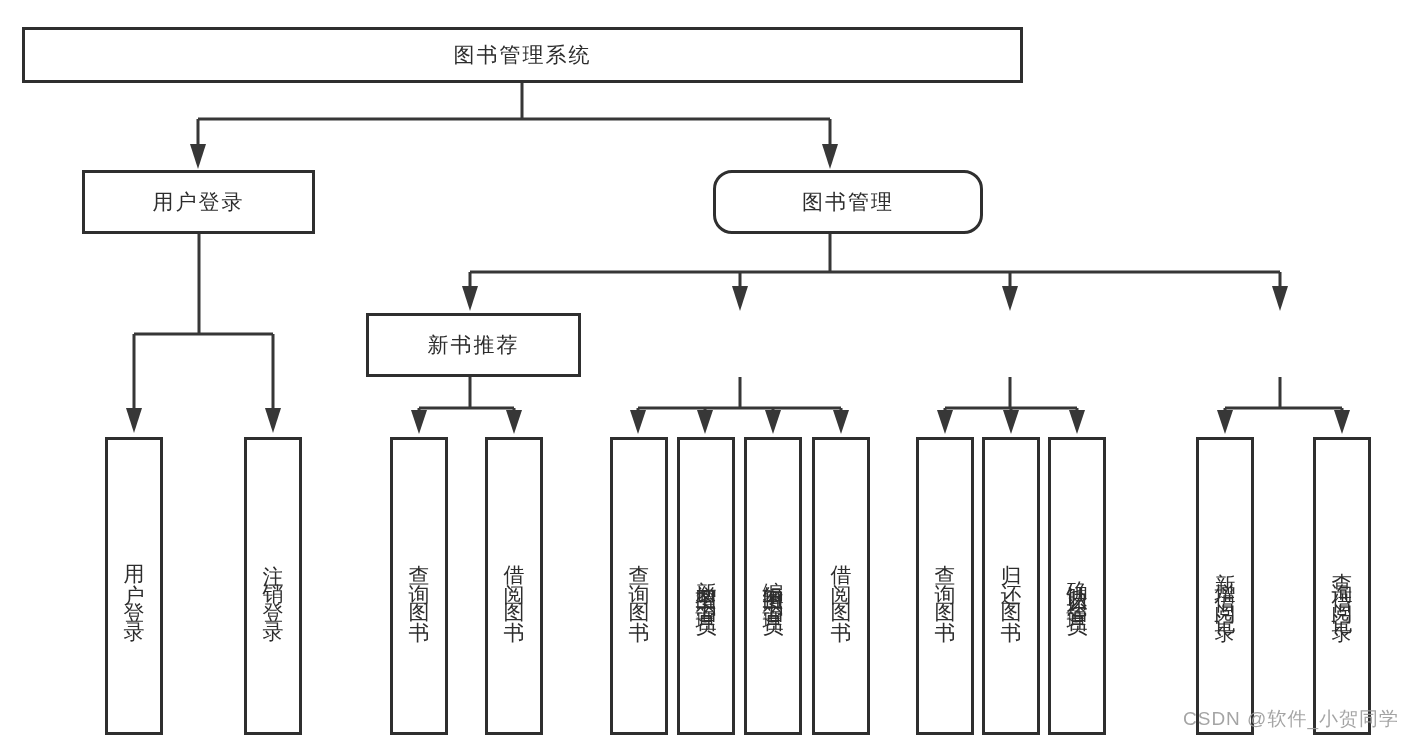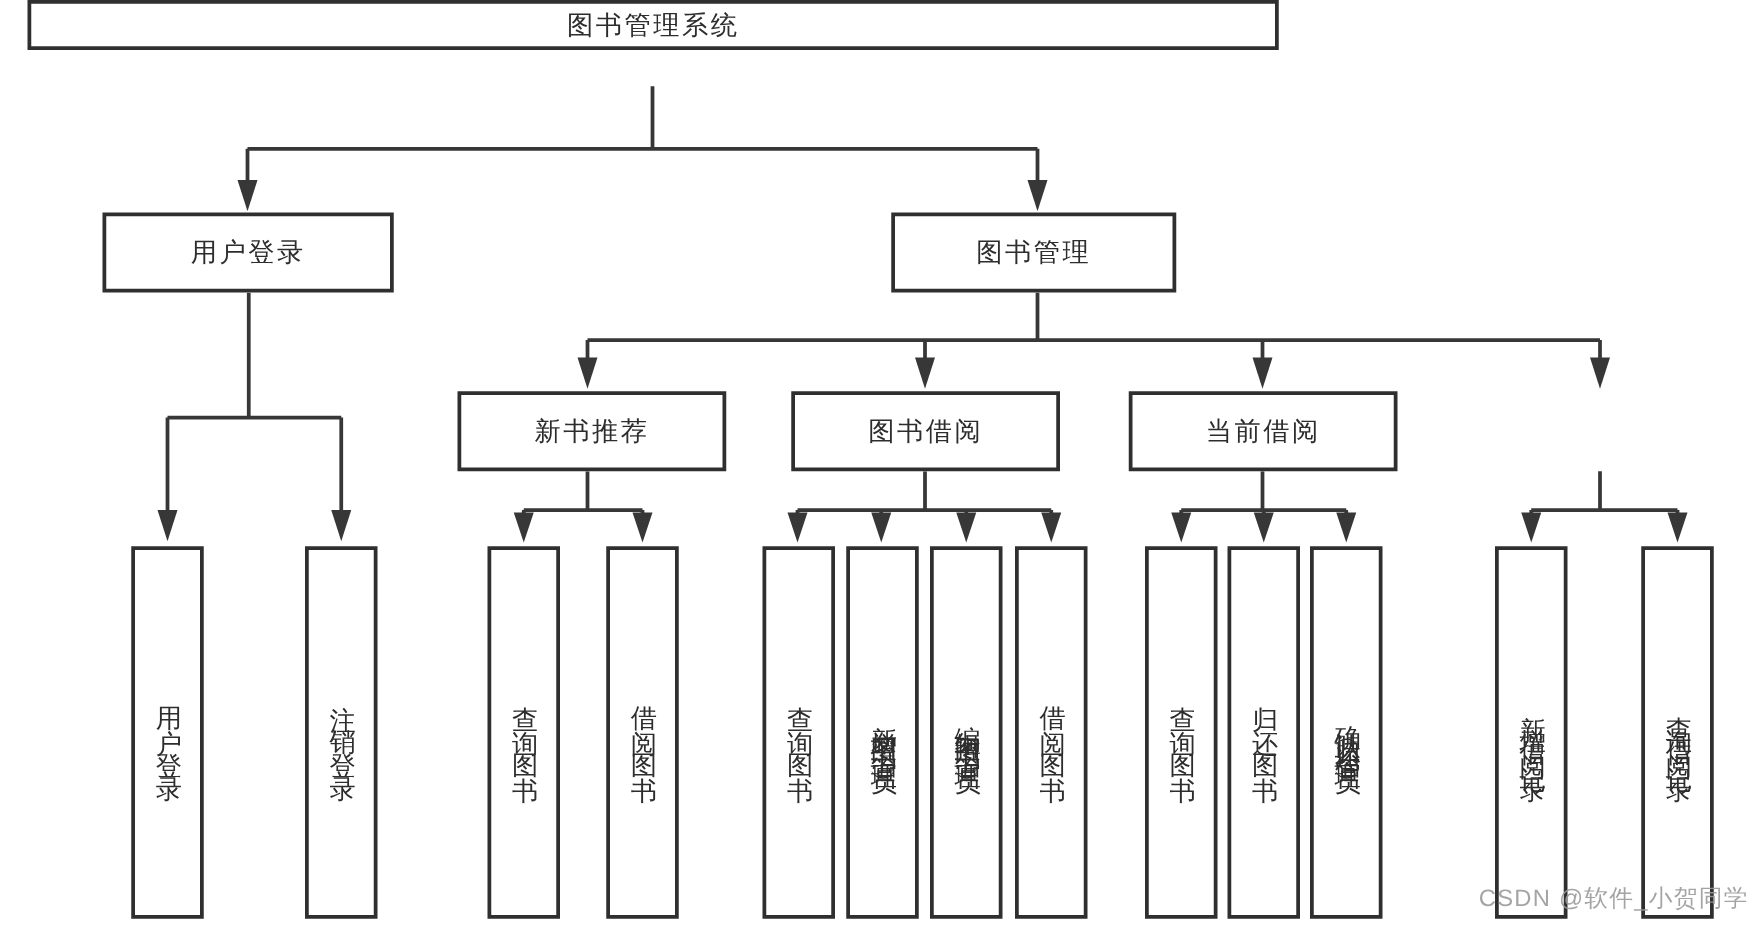--- a/index.html
+++ b/index.html
@@ -18,25 +18,25 @@
   .box{
     position:absolute;
     box-sizing:border-box;
     background:#ffffff;
     border:3px solid #2f2f2f;
     display:flex;align-items:center;justify-content:center;
     font-size:21px;
     letter-spacing:2px;
     white-space:nowrap;
   }
-  .root{left:22px;top:0;width:1001px;height:40px;}
+  .root{left:22px;top:27px;width:1001px;height:56px;}
   .lvl2{top:170px;height:64px;}
   .lvl3{top:313px;height:64px;width:215px;}
   .b-user-login{left:82px;width:233px;}
-  .b-book-mgmt{left:713px;width:228px;}
+  .b-book-mgmt{left:713px;width:270px;border-radius:19px;}
   .b-new-book{left:366px;}
   .b-borrowing{left:633px;}
   .b-current{left:903px;}
   .b-records{left:1172px;}
 
   .leaf{
     position:absolute;
     top:437px;width:58px;height:298px;
     box-sizing:border-box;
     background:#ffffff;
@@ -101,22 +101,20 @@
     <polygon points="1217,410 1233,410 1225,434"></polygon>
     <polygon points="1334,410 1350,410 1342,434"></polygon>
   </svg>
 
   <div class="box root">图书管理系统</div>
 
   <div class="box lvl2 b-user-login">用户登录</div>
   <div class="box lvl2 b-book-mgmt">图书管理</div>
 
   <div class="box lvl3 b-new-book">新书推荐</div>
-  <div class="box lvl3 b-borrowing">图书借阅</div>
-  <div class="box lvl3 b-current">当前借阅</div>
 
   <div class="leaf sp-lg" style="left:105px">用户登录</div>
   <div class="leaf sp-lg" style="left:244px">注销登录</div>
   <div class="leaf sp-lg" style="left:390px">查询图书</div>
   <div class="leaf sp-lg" style="left:485px">借阅图书</div>
   <div class="leaf sp-lg" style="left:610px">查询图书</div>
   <div class="leaf sp-sm" style="left:677px">新增图书（管理员）</div>
   <div class="leaf sp-sm" style="left:744px">编辑图书（管理员）</div>
   <div class="leaf sp-lg" style="left:812px">借阅图书</div>
   <div class="leaf sp-lg" style="left:916px">查询图书</div>

